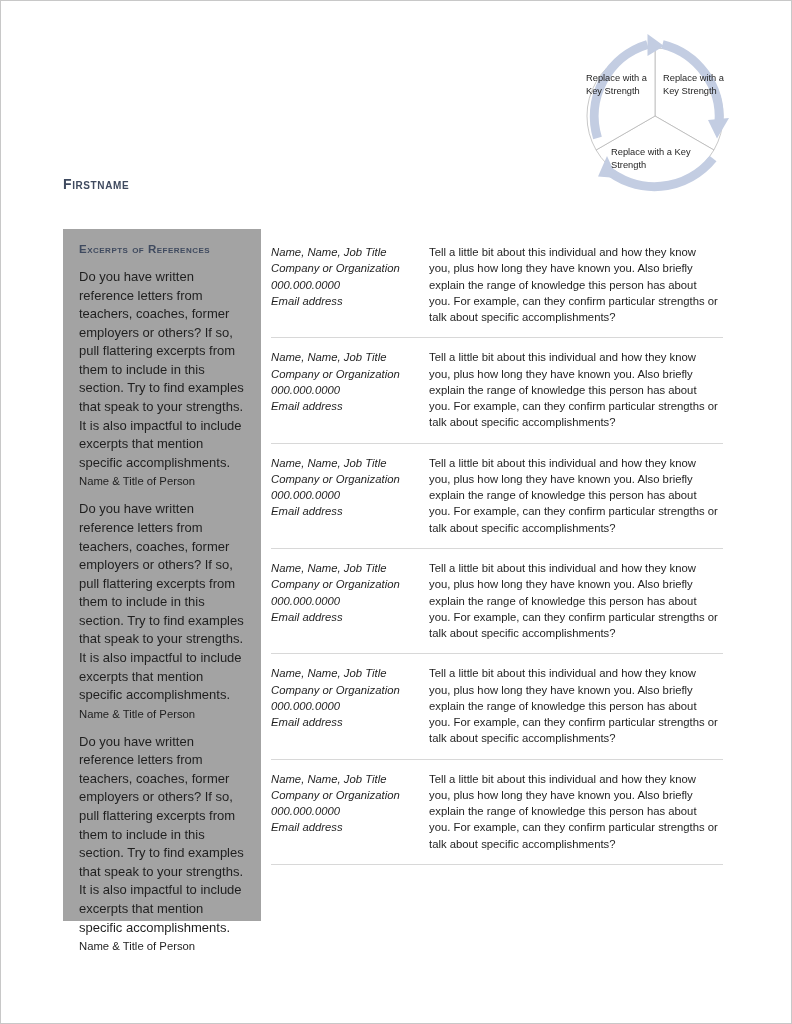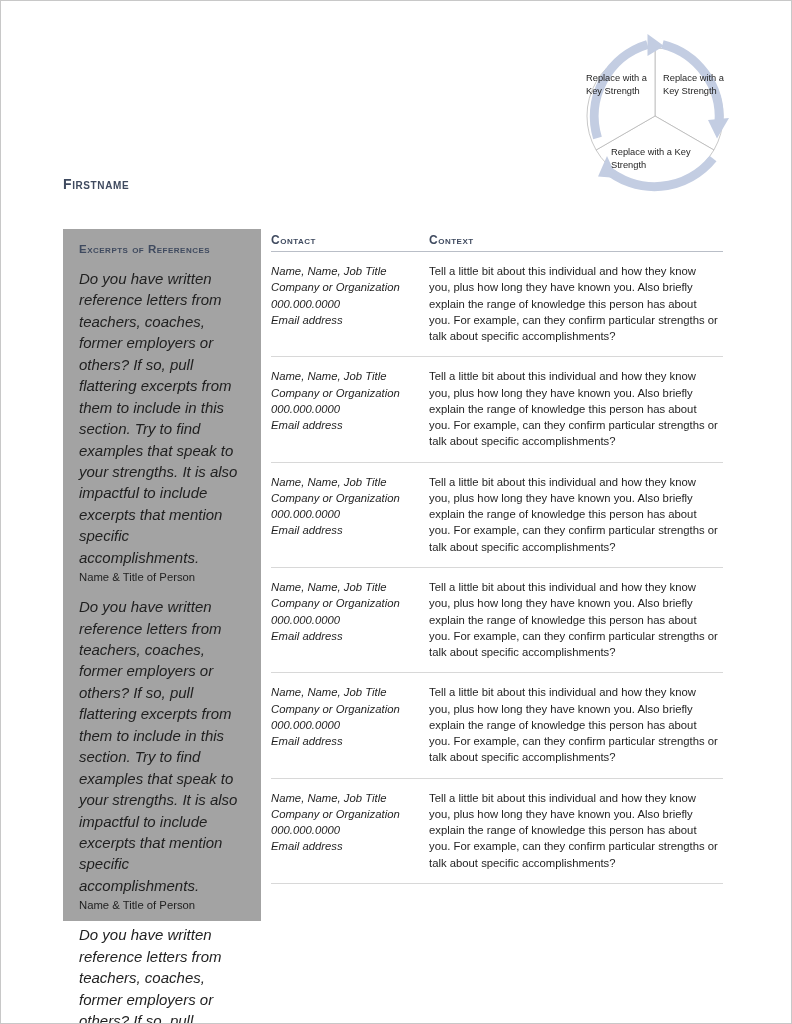--- a/index.html
+++ b/index.html
@@ -97,22 +97,21 @@
   .sidebar-heading {
     font-size: 11.5px;
     font-weight: bold;
     font-variant: small-caps;
     letter-spacing: 0.5px;
     color: #3f4a5f;
     margin-bottom: 13px;
   }
   .excerpt-block { margin-bottom: 13px; }
   .excerpt-text {
-    font-style: italic;
-    font-size: 15px;
+    font-size: 13px;
     line-height: 1.43;
     color: #1f1f1f;
   }
   .excerpt-attrib {
     font-size: 11.3px;
     color: #1f1f1f;
     text-align: left;
     margin-top: 3px;
   }
 
@@ -206,24 +205,20 @@
           <div class="excerpt-attrib">Name &amp; Title of Person</div>
         </div>
         <div class="excerpt-block">
           <div class="excerpt-text">Do you have written reference letters from teachers, coaches, former employers or others? If so, pull flattering excerpts from them to include in this section. Try to find examples that speak to your strengths. It is also impactful to include excerpts that mention specific accomplishments.</div>
           <div class="excerpt-attrib">Name &amp; Title of Person</div>
         </div>
       </div>
   </div>
 
   <div class="table">
-    <div class="t-head">
-      <div class="th col-contact">Contact</div>
-      <div class="th col-context">Context</div>
-    </div>
     <div id="table-body">
         <div class="t-row">
           <div class="cell-contact">Name, Name, Job Title<br>Company or Organization<br>000.000.0000<br>Email address</div>
           <div class="cell-context">Tell a little bit about this individual and how they know you, plus how long they have known you. Also briefly explain the range of knowledge this person has about you. For example, can they confirm particular strengths or talk about specific accomplishments?</div>
         </div>
         <div class="t-row">
           <div class="cell-contact">Name, Name, Job Title<br>Company or Organization<br>000.000.0000<br>Email address</div>
           <div class="cell-context">Tell a little bit about this individual and how they know you, plus how long they have known you. Also briefly explain the range of knowledge this person has about you. For example, can they confirm particular strengths or talk about specific accomplishments?</div>
         </div>
         <div class="t-row">

